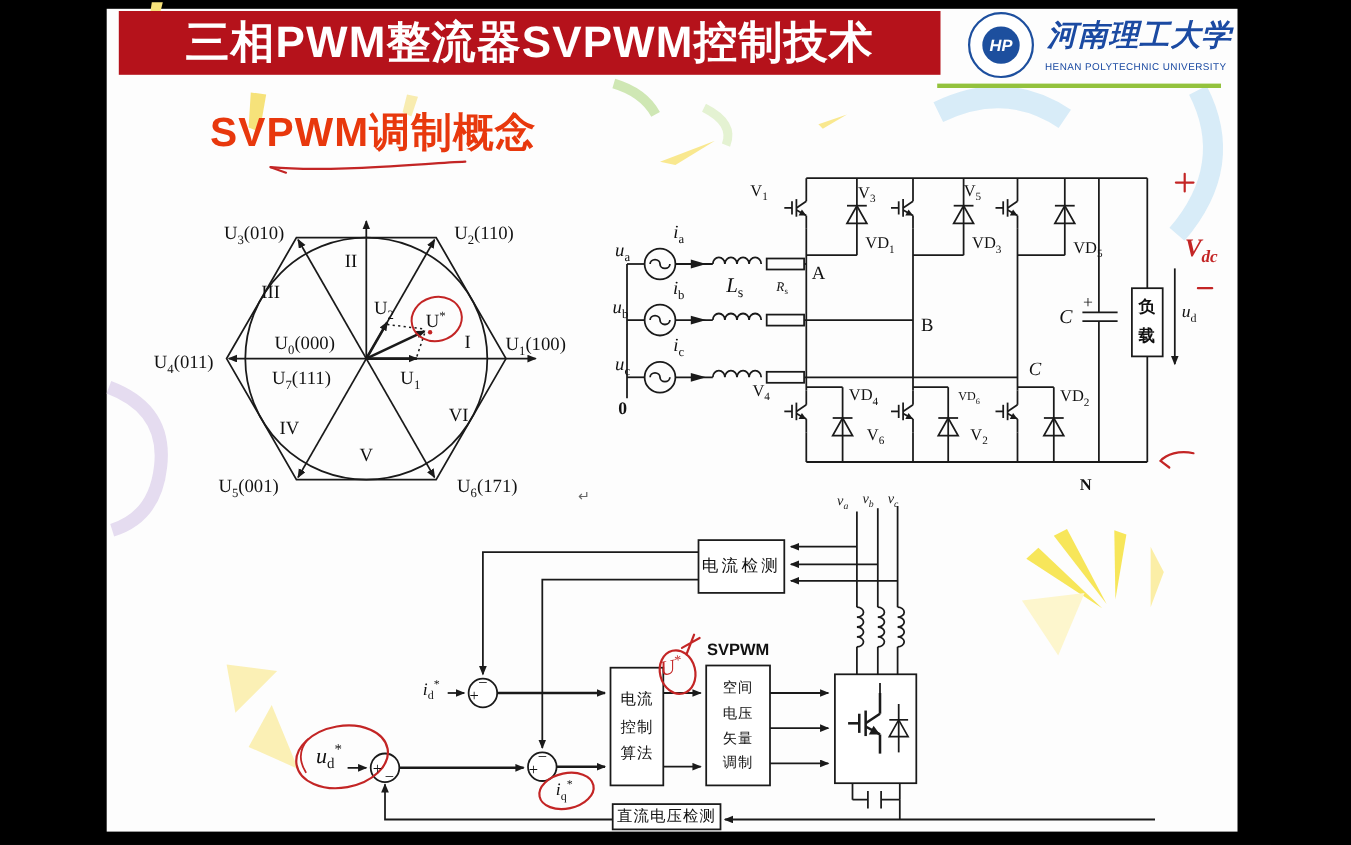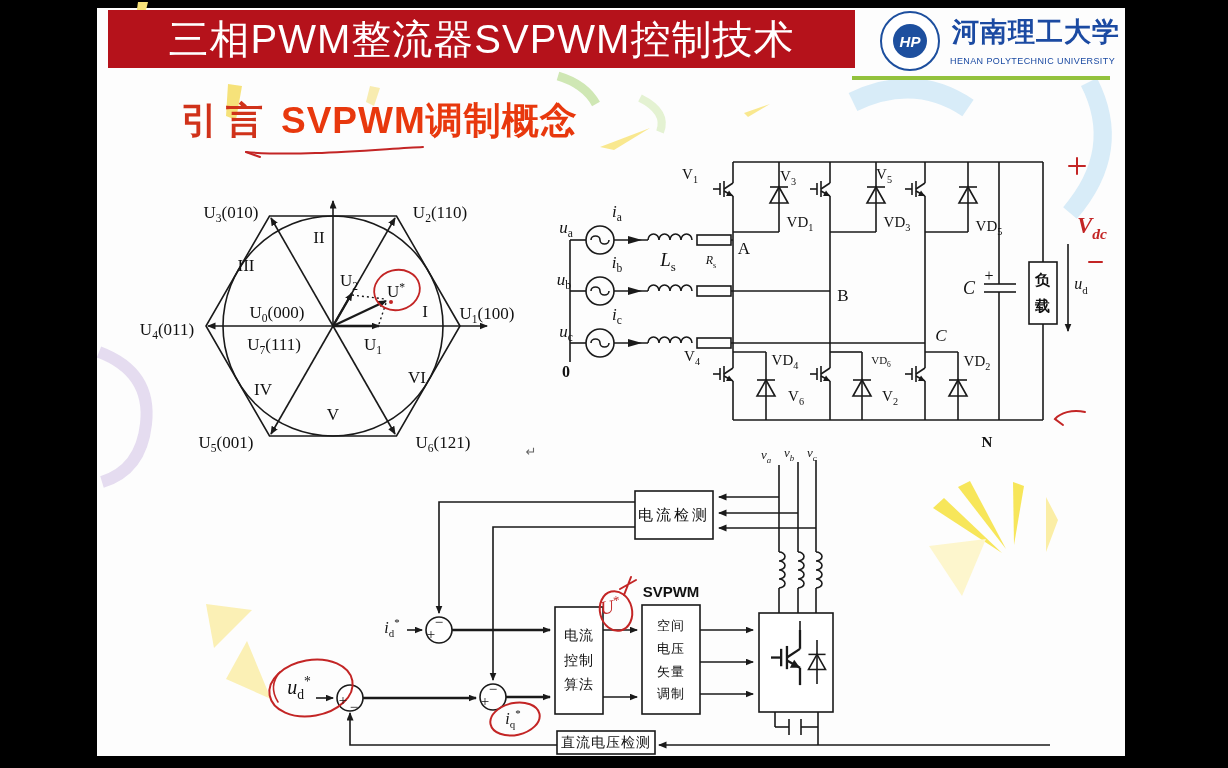--- a/index.html
+++ b/index.html
@@ -15,26 +15,26 @@
   sub{font-size:68%;}
   sup{font-size:68%;}
   .red{color:#c32525;}
   .gray{color:#666;}
   .sgn{position:absolute;font-family:"Liberation Serif",serif;font-size:15px;color:#111;
        transform:translate(-50%,-50%);line-height:1;}
   .bx{position:absolute;color:#111;text-align:center;transform:translate(-50%,-50%);
       font-size:14px;line-height:1.75;letter-spacing:1px;}
   #banner{position:absolute;left:108px;top:10px;width:747px;height:58px;background:#b5121b;
           display:flex;align-items:center;justify-content:center;}
-  #banner span{color:#fff;font-size:40px;font-weight:normal;letter-spacing:1px;line-height:1;}
+  #banner span{color:#fff;font-size:40px;font-weight:bold;letter-spacing:1px;line-height:1;}
   #emblem{position:absolute;left:880px;top:11px;width:56px;height:56px;border-radius:50%;
           border:2px solid #1d4f9e;background:#fff;display:flex;align-items:center;justify-content:center;}
   #emblem .disc{width:34px;height:34px;border-radius:50%;background:#1d4f9e;color:#fff;
           display:flex;align-items:center;justify-content:center;font-size:15px;font-weight:bold;font-style:italic;}
-  #uni-cn{position:absolute;left:952px;top:16px;font-family:"Liberation Serif",serif;
+  #uni-cn{position:absolute;left:952px;top:16px;font-family:"Liberation Serif",serif;font-style:italic;
           font-weight:bold;font-size:27px;color:#1b4aa2;letter-spacing:1px;line-height:1.2;}
   #uni-en{position:absolute;left:950px;top:56px;font-size:9px;font-weight:normal;color:#1b4aa2;letter-spacing:0.4px;}
   #greenline{position:absolute;left:852px;top:76px;width:258px;height:4px;background:#93c23d;}
   #subtitle{position:absolute;left:181px;top:96px;display:flex;align-items:flex-start;}
   #subtitle .lead{font-family:"Liberation Serif",serif;font-weight:bold;font-size:37px;color:#d0321a;letter-spacing:8px;}
   #subtitle .rest{font-weight:bold;font-size:37px;color:#e8380d;margin-left:10px;letter-spacing:1px;}
   .phl{position:absolute;font-family:"Liberation Serif",serif;font-style:italic;font-size:13px;color:#222;}
 </style>
 </head>
 <body>
@@ -265,30 +265,29 @@
   <div id="banner">
     <span>三相PWM整流器SVPWM控制技术</span>
   </div>
   <div id="emblem">
     <div class="disc">HP</div>
   </div>
   <div id="uni-cn">河南理工大学</div>
   <div id="uni-en">HENAN POLYTECHNIC UNIVERSITY</div>
   <div id="greenline"></div>
   <div id="subtitle">
-    <span class="lead">引言</span>
     <span class="rest">SVPWM调制概念</span>
   </div>
 
   <div class="lbl c" style="left:231px;top:214px"><span>U</span><sub>3</sub><span>(010)</span></div>
   <div class="lbl c" style="left:440px;top:214px"><span>U</span><sub>2</sub><span>(110)</span></div>
   <div class="lbl c" style="left:487px;top:315px"><span>U</span><sub>1</sub><span>(100)</span></div>
   <div class="lbl c" style="left:167px;top:331px"><span>U</span><sub>4</sub><span>(011)</span></div>
   <div class="lbl c" style="left:226px;top:444px"><span>U</span><sub>5</sub><span>(001)</span></div>
-  <div class="lbl c" style="left:443px;top:444px"><span>U</span><sub>6</sub><span>(121)</span></div>
+  <div class="lbl c" style="left:443px;top:444px"><span>U</span><sub>6</sub><span>(171)</span></div>
   <div class="lbl c" style="left:277px;top:314px"><span>U</span><sub>0</sub><span>(000)</span></div>
   <div class="lbl c" style="left:274px;top:346px"><span>U</span><sub>7</sub><span>(111)</span></div>
   <div class="lbl c" style="left:425px;top:311px">I</div>
   <div class="lbl c" style="left:319px;top:237px">II</div>
   <div class="lbl c" style="left:246px;top:265px">III</div>
   <div class="lbl c" style="left:263px;top:389px">IV</div>
   <div class="lbl c" style="left:333px;top:414px">V</div>
   <div class="lbl c" style="left:417px;top:377px">VI</div>
   <div class="lbl c" style="left:349px;top:282px"><span>U</span><sub>2</sub></div>
   <div class="lbl c" style="left:373px;top:346px"><span>U</span><sub>1</sub></div>

